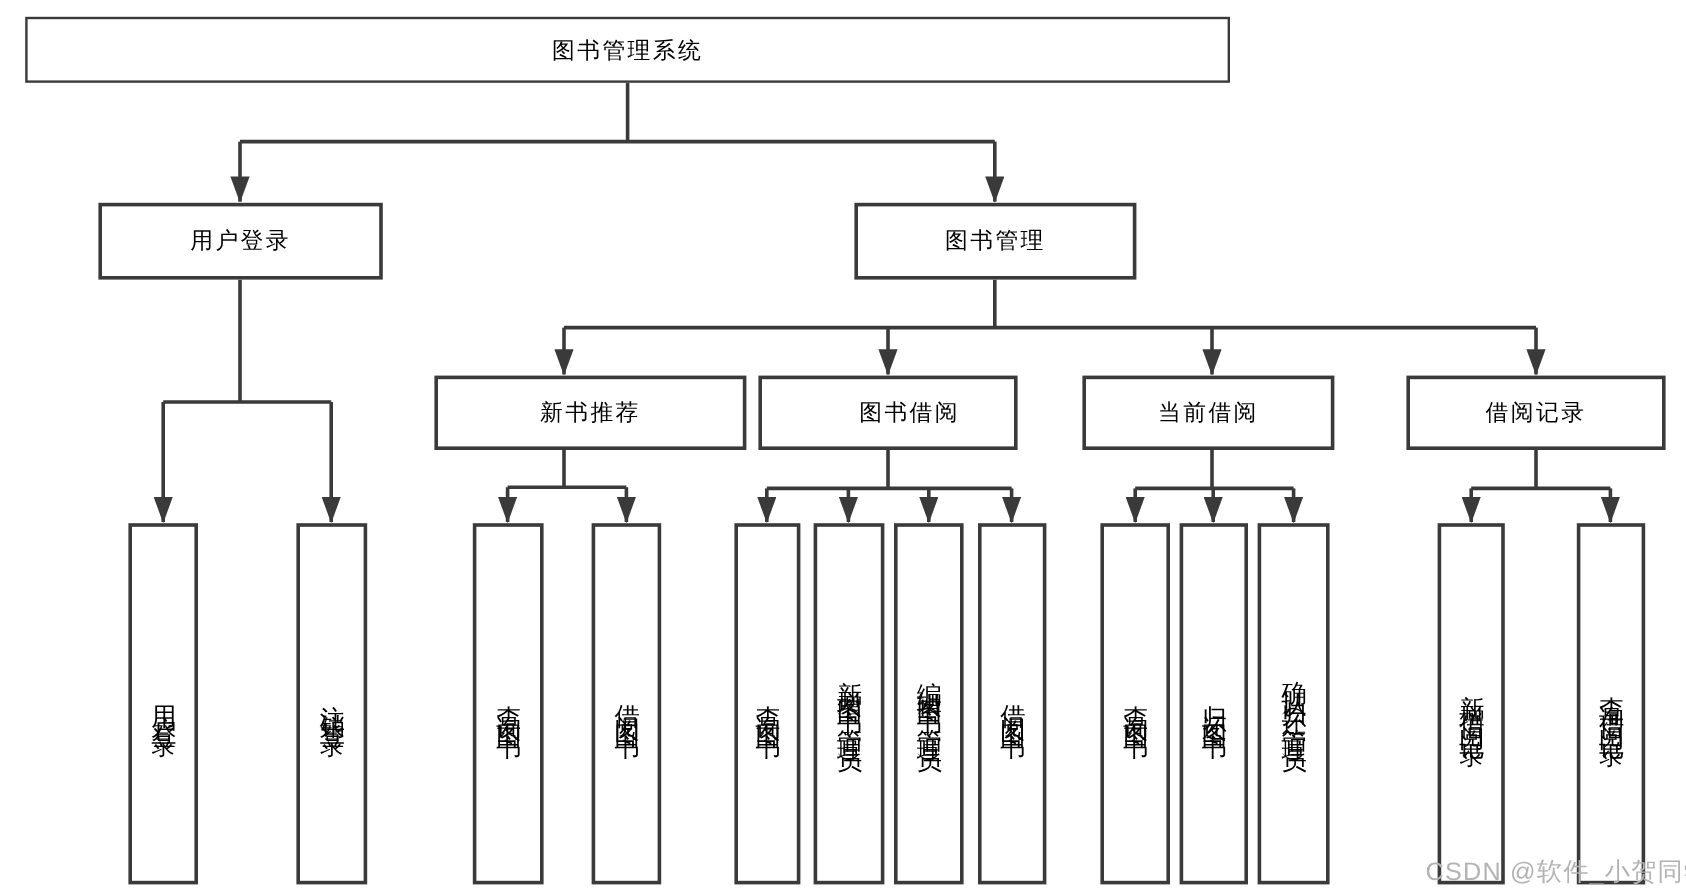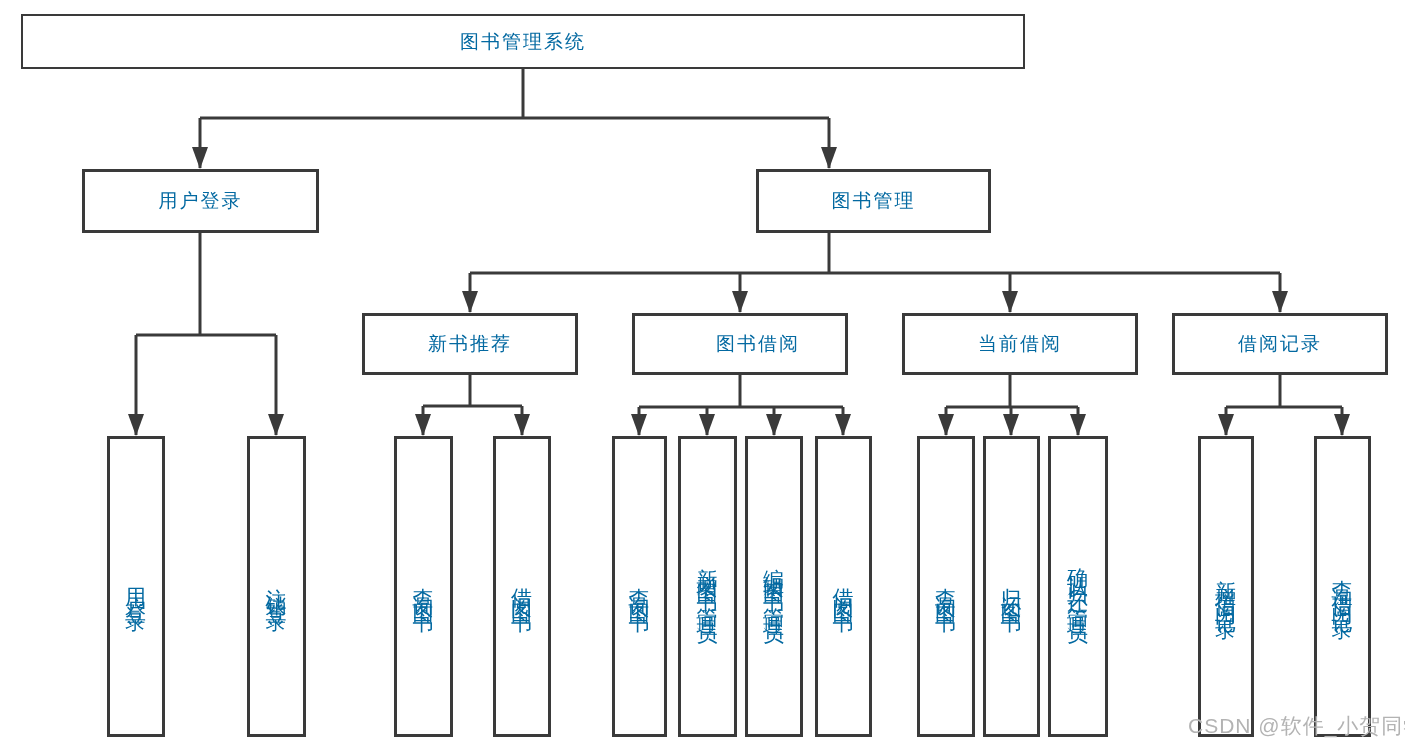--- a/index.html
+++ b/index.html
@@ -23,21 +23,21 @@
     height: 747px;
   }
   .box {
     position: absolute;
     box-sizing: border-box;
     background: #ffffff;
     border: 3px solid #3a3a3a;
     display: flex;
     align-items: center;
     justify-content: center;
-    color: #0369a1;
+    color: #000000;
   }
   .h-box {
     font-size: 19px;
     letter-spacing: 2px;
     white-space: nowrap;
   }
   .root-box {
     border-width: 2.5px;
   }
   .v-box {
@@ -126,31 +126,31 @@
     </g>
   </svg>
 
   <div class="box h-box root-box" style="left:21px; top:14px; width:1004px; height:55px;">
     <span>图书管理系统</span>
   </div>
 
   <div class="box h-box" style="left:82px; top:169px; width:237px; height:64px;">
     <span>用户登录</span>
   </div>
-  <div class="box h-box" style="left:712px; top:169px; width:235px; height:64px;margin-left:44px;">
+  <div class="box h-box" style="left:712px; top:169px; width:235px; height:64px;">
     <span>图书管理</span>
   </div>
 
-  <div class="box h-box" style="left:362px; top:313px; width:216px; height:62px;">
+  <div class="box h-box" style="left:362px; top:313px; width:260px; height:62px;">
     <span>新书推荐</span>
   </div>
   <div class="box h-box" style="left:632px; top:313px; width:216px; height:62px;padding-left:36px;">
     <span>图书借阅</span>
   </div>
-  <div class="box h-box" style="left:902px; top:313px; width:236px; height:62px;">
+  <div class="box h-box" style="left:902px; top:313px; width:210px; height:62px;">
     <span>当前借阅</span>
   </div>
   <div class="box h-box" style="left:1172px; top:313px; width:216px; height:62px;">
     <span>借阅记录</span>
   </div>
 
   <div class="box v-box" style="left:107px; top:436px; width:58px; height:301px;">
     <span>用户登录</span>
   </div>
   <div class="box v-box" style="left:247px; top:436px; width:59px; height:301px;">

